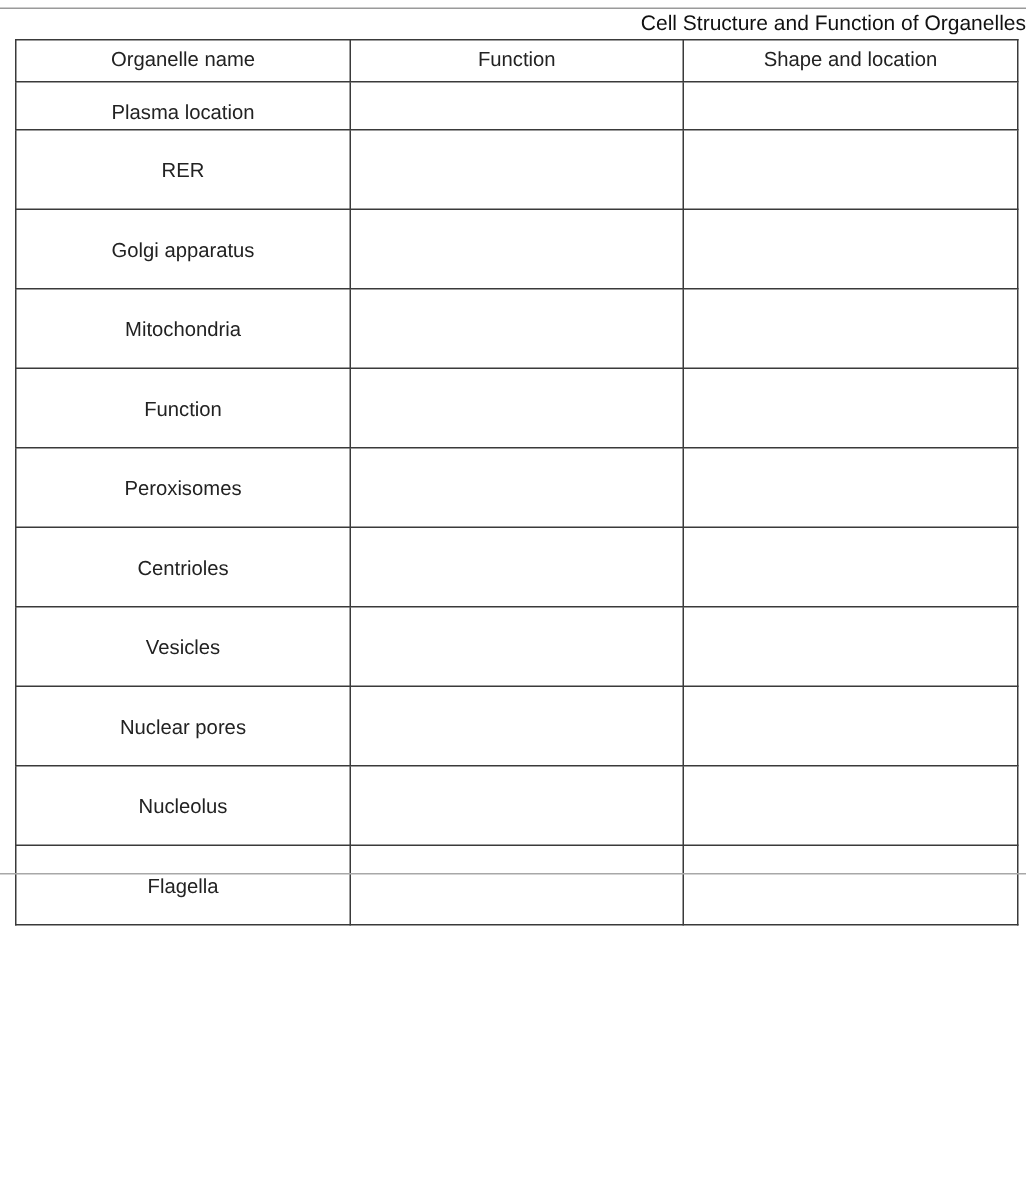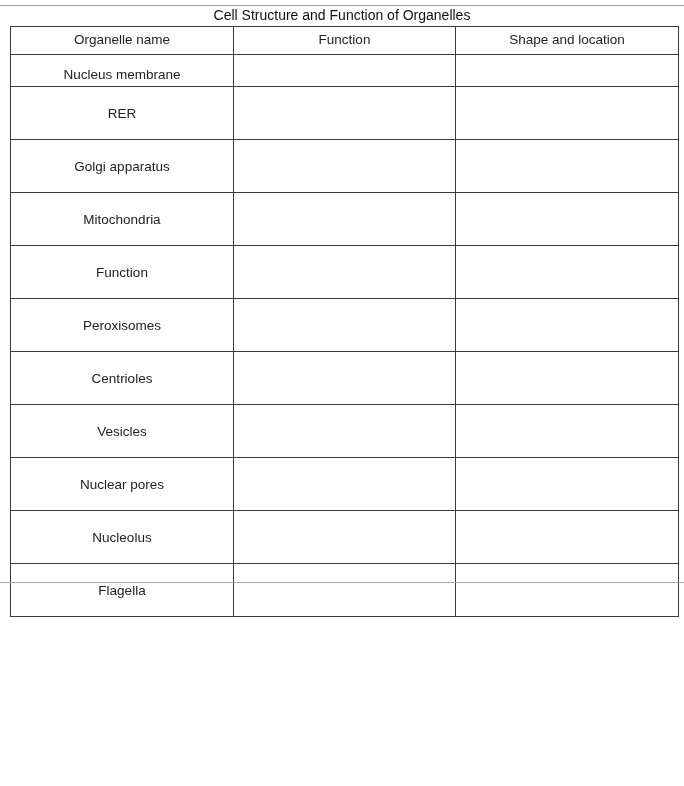--- a/index.html
+++ b/index.html
@@ -1,19 +1,19 @@
 <!DOCTYPE html>
 <html><head>
 <meta charset="utf-8">
 <style>
   html, body { margin: 0; padding: 0; background: #ffffff; }
   body { width: 684px; height: 786px; position: relative; overflow: hidden;
          font-family: "Liberation Sans", "DejaVu Sans", sans-serif; color: #1a1a1a; }
   .hline { position: absolute; left: 0; height: 1px; background: #9a9a9a; }
-  .title { position: absolute; top: 5px; left: 0; width: 684px; text-align: center;
+  .title { position: absolute; top: 5px; left: 0; width: 684px; text-align: right;
            font-size: 14px; line-height: 20px; color: #111; }
   table.sheet { position: absolute; top: 26px; left: 10px; width: 668px;
                 border-collapse: collapse; table-layout: fixed; }
   table.sheet td, table.sheet th { border: 1px solid #3a3a3a; padding: 0; text-align: center;
                 vertical-align: middle; font-size: 13.5px; font-weight: normal; color: #222; }
   table.sheet th { height: 28px; vertical-align: top; padding-top: 5px; box-sizing: border-box; }
   col.c1 { width: 223px; } col.c2 { width: 222px; } col.c3 { width: 223px; }
   tr.first td { height: 31px; }
   tr.std td { height: 52px; }
   td.name { vertical-align: top; padding-top: 17px; box-sizing: border-box; }
@@ -35,21 +35,21 @@
     </colgroup>
   <thead>
     <tr>
       <th>Organelle name</th>
       <th>Function</th>
       <th>Shape and location</th>
     </tr>
   </thead>
   <tbody>
     <tr class="first">
-      <td class="name">Nucleus membrane</td>
+      <td class="name">Plasma location</td>
       <td class="blank"></td>
       <td class="blank"></td>
     </tr>
     <tr class="std">
       <td class="name">RER</td>
       <td class="blank"></td>
       <td class="blank"></td>
     </tr>
     <tr class="std">
       <td class="name">Golgi apparatus</td>

